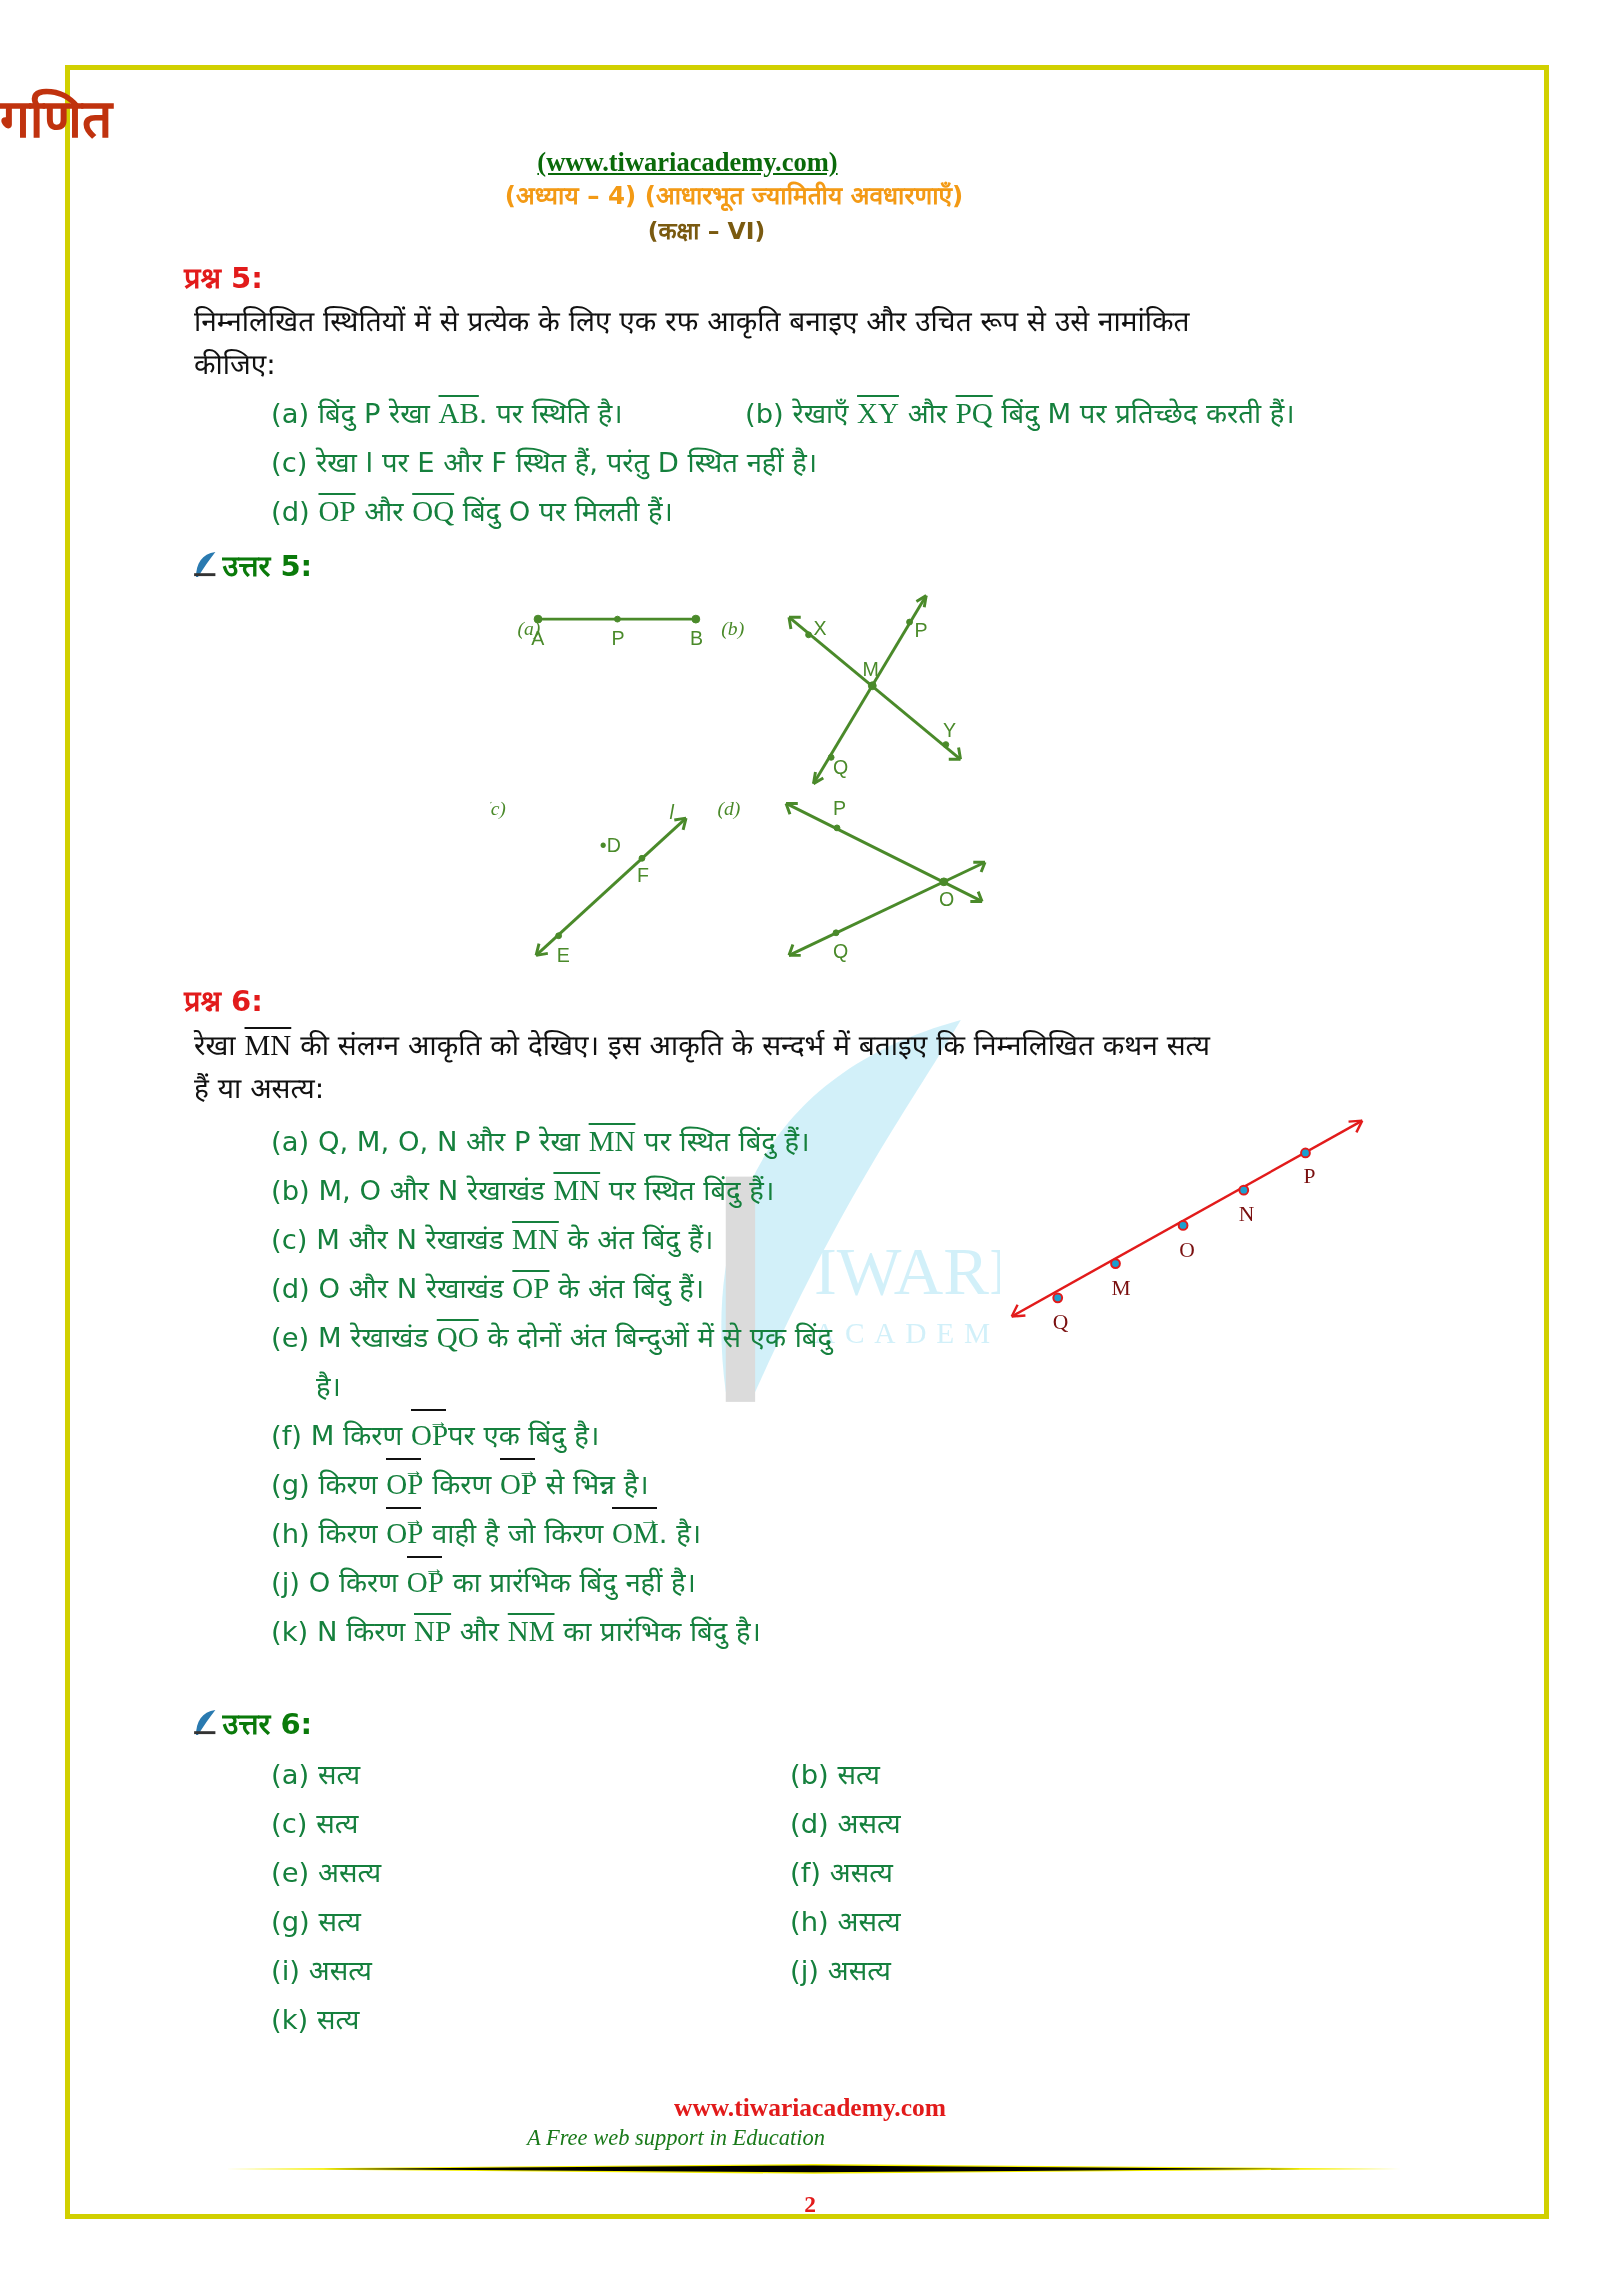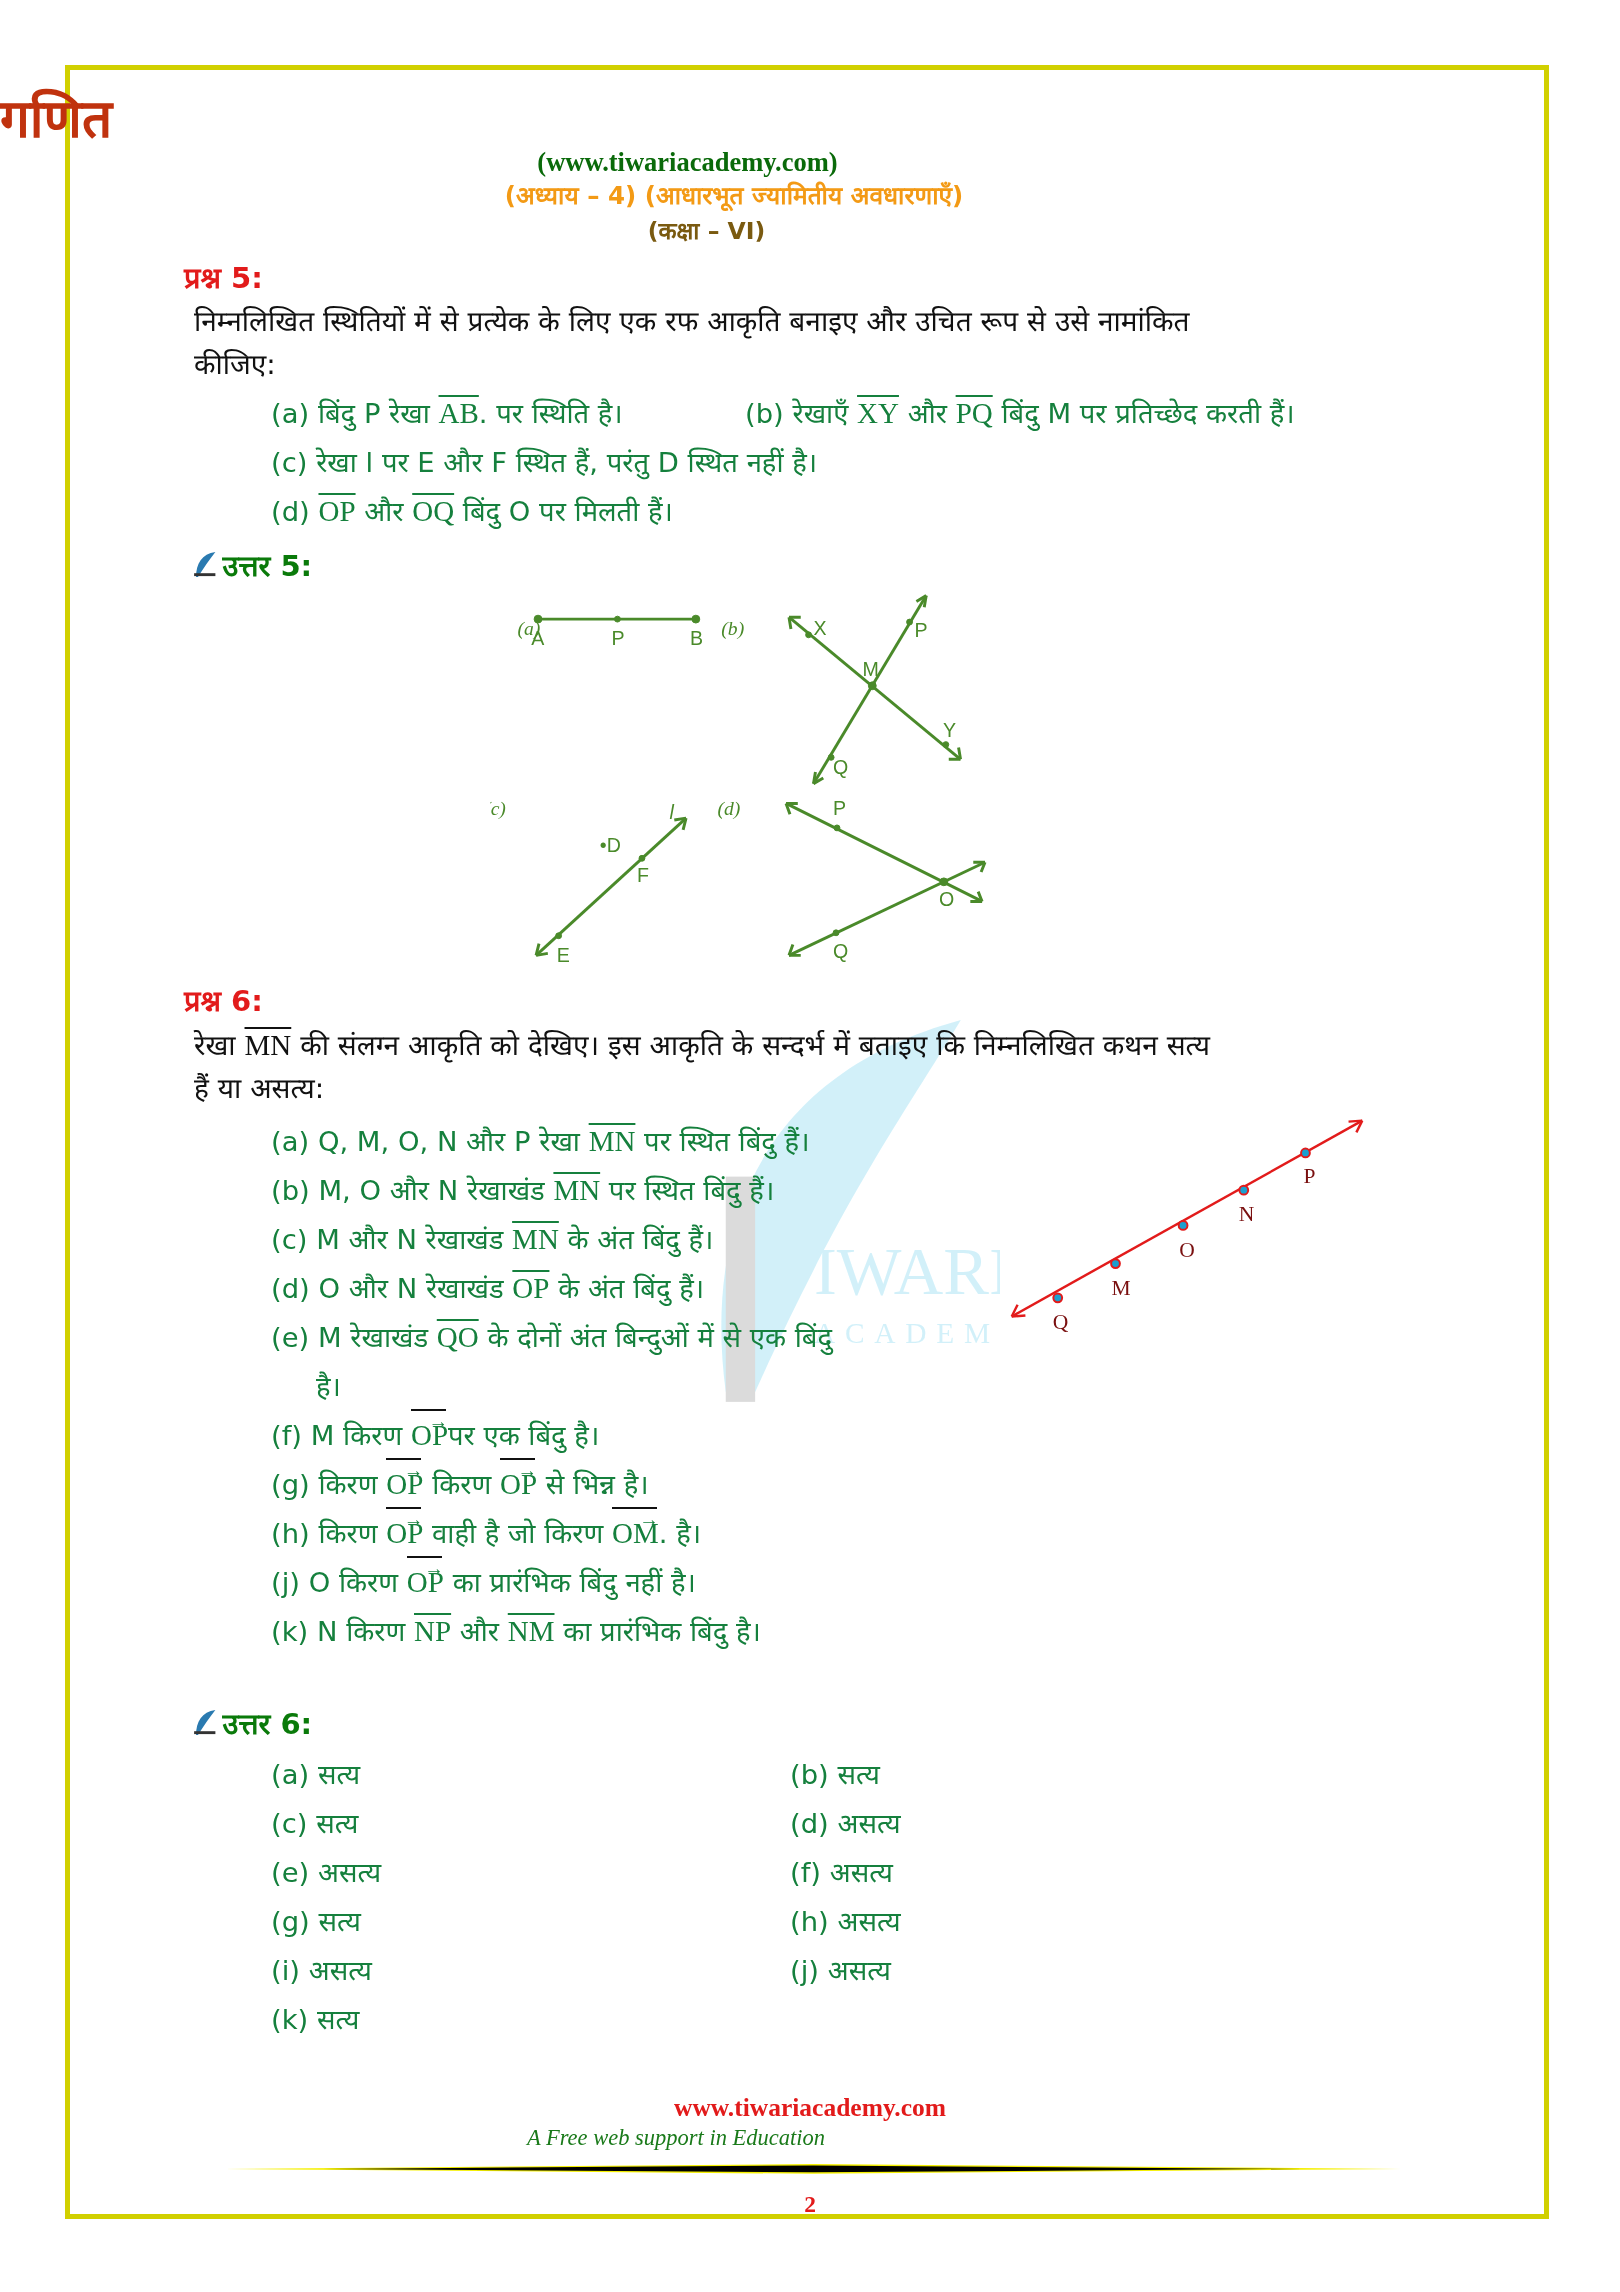--- a/index.html
+++ b/index.html
@@ -3,21 +3,21 @@
 <meta charset="utf-8">
 <style>
   html, body { margin:0; padding:0; background:#fff; }
   body { width:1620px; height:2293px; position:relative; overflow:hidden;
          font-family:"Liberation Serif", "DejaVu Serif", serif; color:#111; }
   .frame { position:absolute; left:65px; top:65px; width:1484px; height:2154px;
            border:5.9px solid #d1d000; box-sizing:border-box; }
   .abs { position:absolute; }
   .title { left:0; width:1620px; top:80px; text-align:left; font-family:"DejaVu Sans", sans-serif;
            font-weight:bold; font-size:53px; color:#c0320e; }
-  .site { left:0; width:1375px; top:147px; text-align:center; font-weight:bold; font-size:26.5px; color:#0a6a0a; }
+  .site { left:0; width:1375px; top:147px; text-align:center; font-weight:bold; font-size:26.5px; color:#0a6a0a;text-decoration:underline; }
   .chapter { left:0; width:1468px; top:178px; text-align:center; font-family:"DejaVu Sans", sans-serif;
              font-weight:bold; font-size:24.5px; color:#f39a15; }
   .class { left:0; width:1413px; top:214px; text-align:center; font-family:"DejaVu Sans", sans-serif;
            font-weight:bold; font-size:23.5px; color:#7a5a10; }
   .qhead { font-family:"DejaVu Sans", sans-serif; font-weight:bold; font-size:29px; color:#e21b1b; }
   .ahead { font-family:"DejaVu Sans", sans-serif; font-weight:bold; font-size:29px; color:#0a7a0a;
            display:flex; align-items:center; gap:5px; }
   .txt { font-family:"DejaVu Sans", sans-serif; font-size:28px; color:#111; line-height:43px; }
   .item { font-family:"DejaVu Sans", sans-serif; font-size:27.4px; color:#15803d; line-height:49px; white-space:nowrap; }
   .ov { text-decoration:overline; font-family:"Liberation Serif", serif; font-size:29px; }

